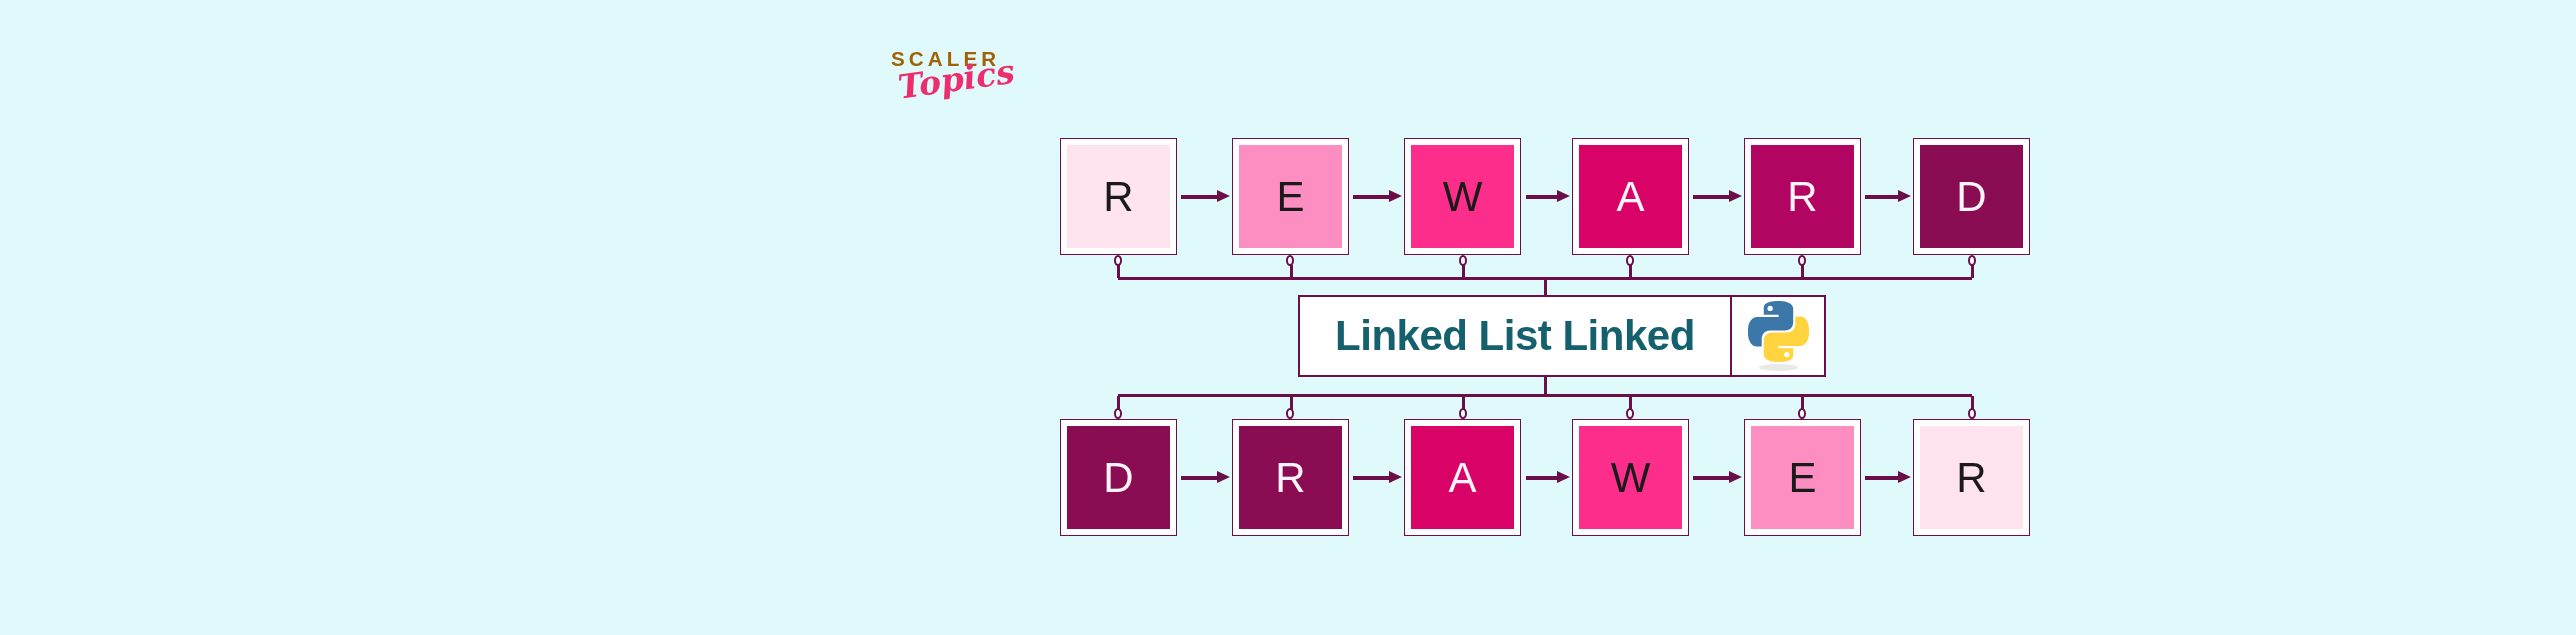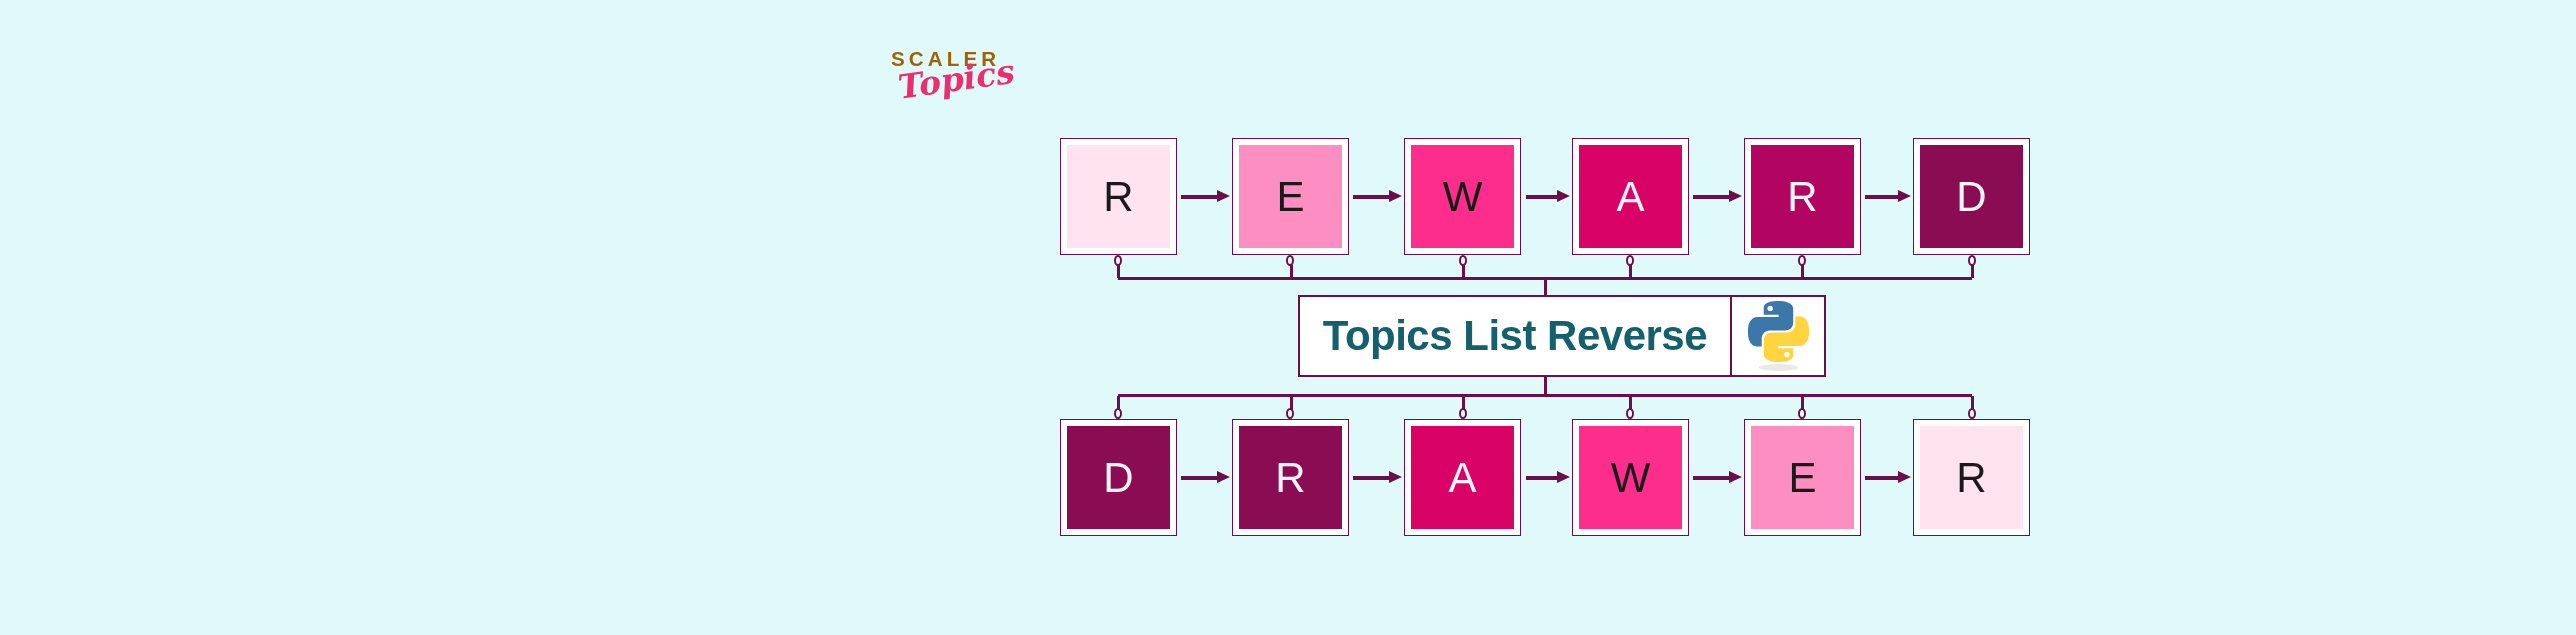--- a/index.html
+++ b/index.html
@@ -133,21 +133,21 @@
   <div class="stub" style="left:1290px;top:265px;height:13.4px"></div>
   <div class="stub" style="left:1462px;top:265px;height:13.4px"></div>
   <div class="stub" style="left:1629px;top:265px;height:13.4px"></div>
   <div class="stub" style="left:1801px;top:265px;height:13.4px"></div>
   <div class="stub" style="left:1971px;top:265px;height:13.4px"></div>
 
   <div class="bus" style="left:1118px;top:277px;width:854px"></div>
   <div class="stub" style="left:1544px;top:278px;height:18.5px"></div>
 
   <div class="label-box">
-    <div class="label-text" style="color: rgb(20, 96, 109);">Topics List Reverse</div>
+    <div class="label-text" style="color: rgb(20, 96, 109);">Linked List Linked</div>
     <div class="label-divider"></div>
     <div class="label-python">
       <svg width="61" height="61" viewBox="0 0 110 110">
         <path fill="#3b77a8" d="M54.7 0C26.6 0 28.4 12.2 28.4 12.2l0 12.7h26.8v3.8H17.7S-0.2 26.7-0.2 54.9c0 28.2 15.6 27.2 15.6 27.2h9.3V68.9s-0.5-15.6 15.4-15.6h26.5s14.9 0.2 14.9-14.4V14.8S84 0 54.7 0zM39.9 8.5a4.8 4.8 0 1 1 0 9.6 4.8 4.8 0 0 1 0-9.6z"></path>
         <path fill="#ffd43e" d="M55.3 110c28.1 0 26.3-12.2 26.3-12.2l0-12.7H54.8v-3.8h37.5s17.9 2 17.9-26.2c0-28.2-15.6-27.2-15.6-27.2h-9.3v13.2s0.5 15.6-15.4 15.6H43.4s-14.9-0.2-14.9 14.4v24.1S26 110 55.3 110zM70.1 101.5a4.8 4.8 0 1 1 0-9.6 4.8 4.8 0 0 1 0 9.6z"></path>
       </svg>
       <div class="py-shadow"></div>
     </div>
   </div>
 

